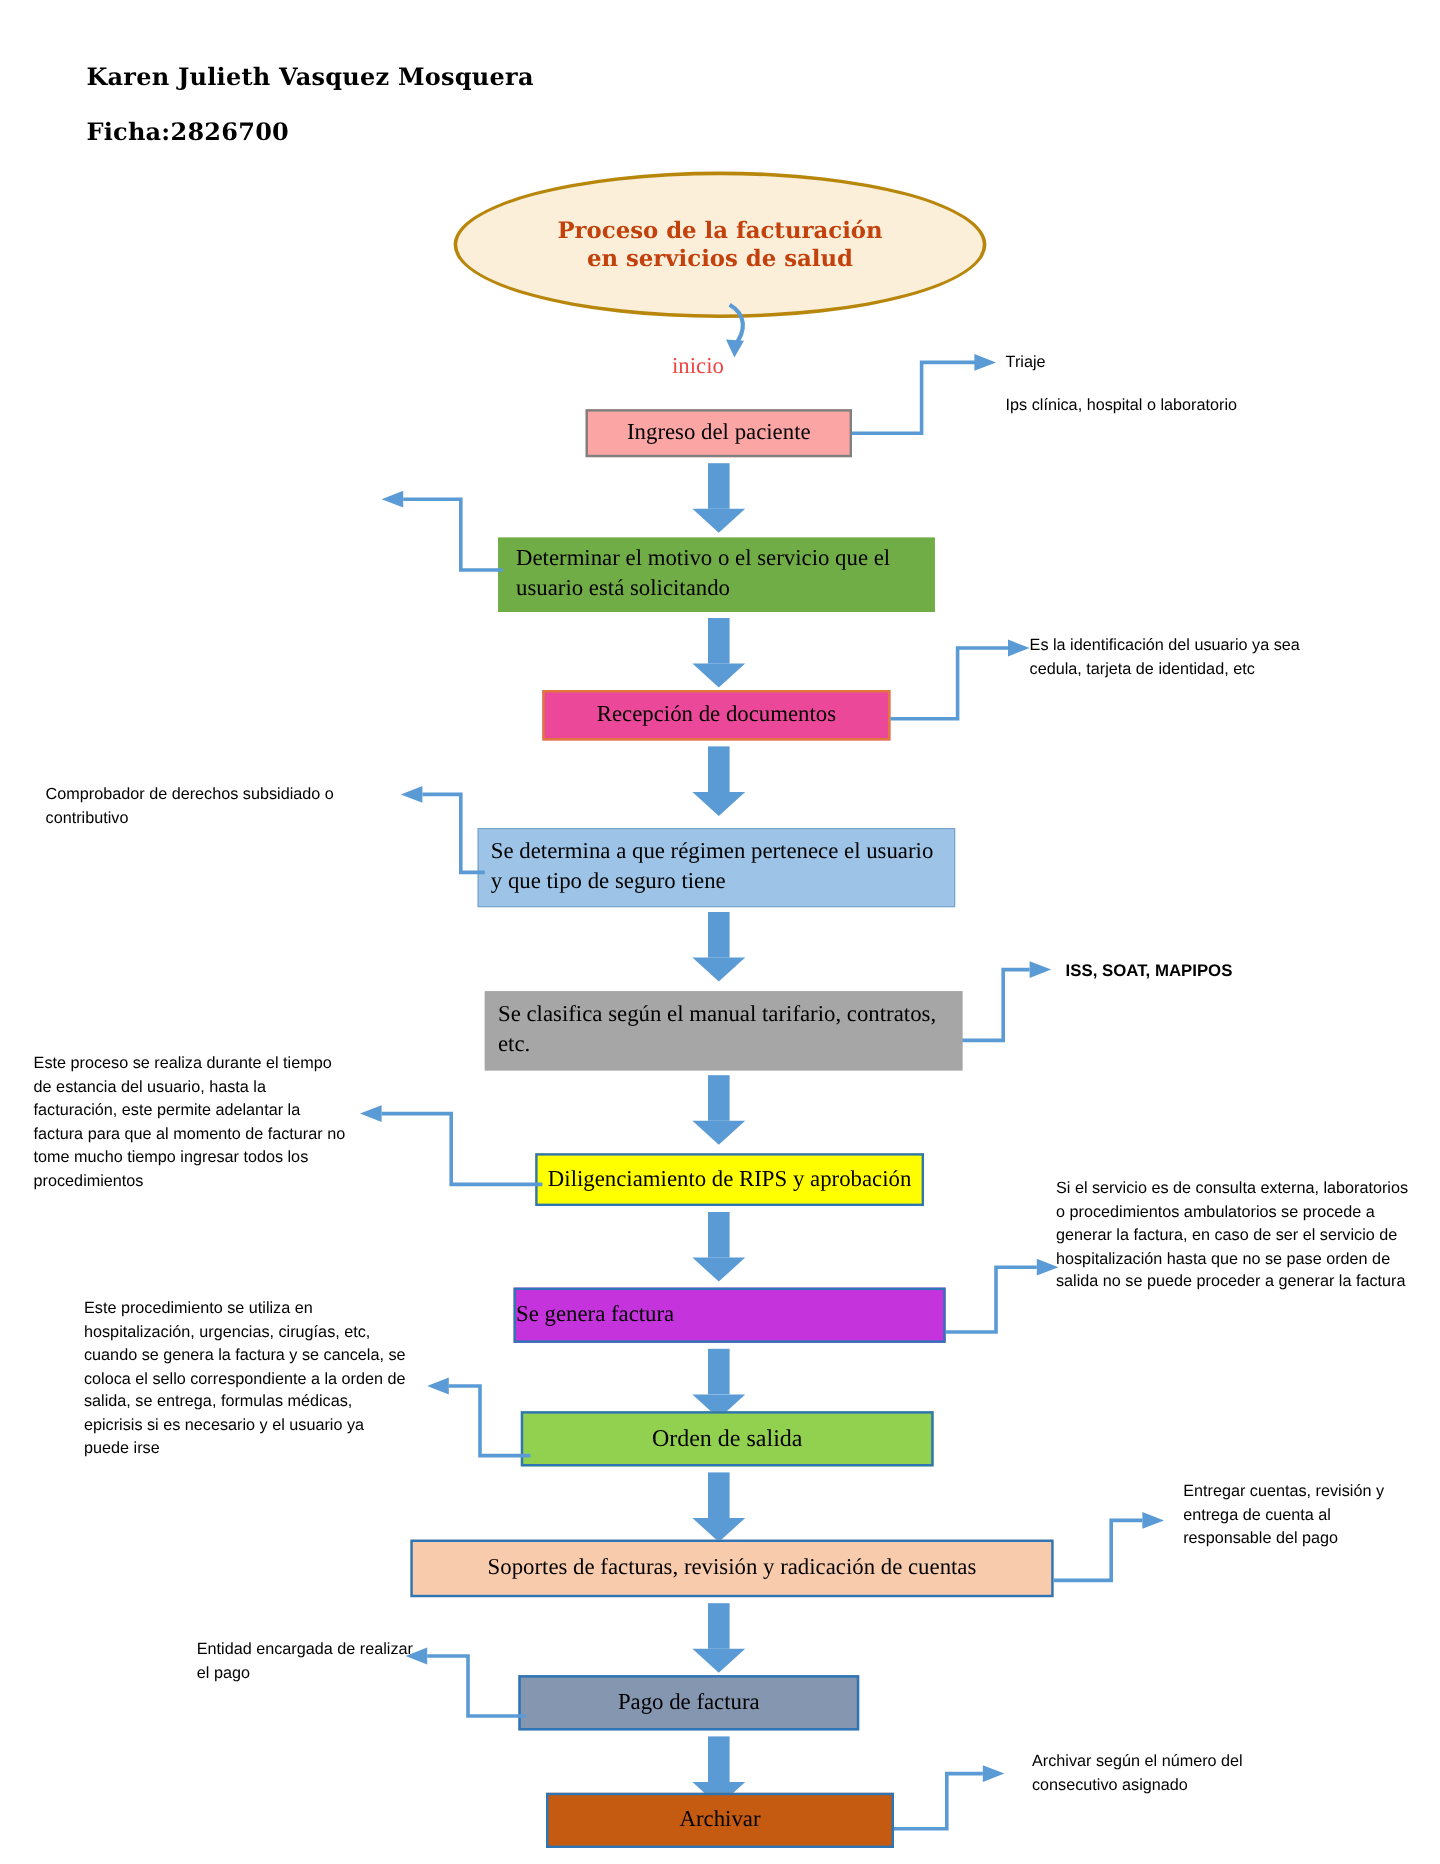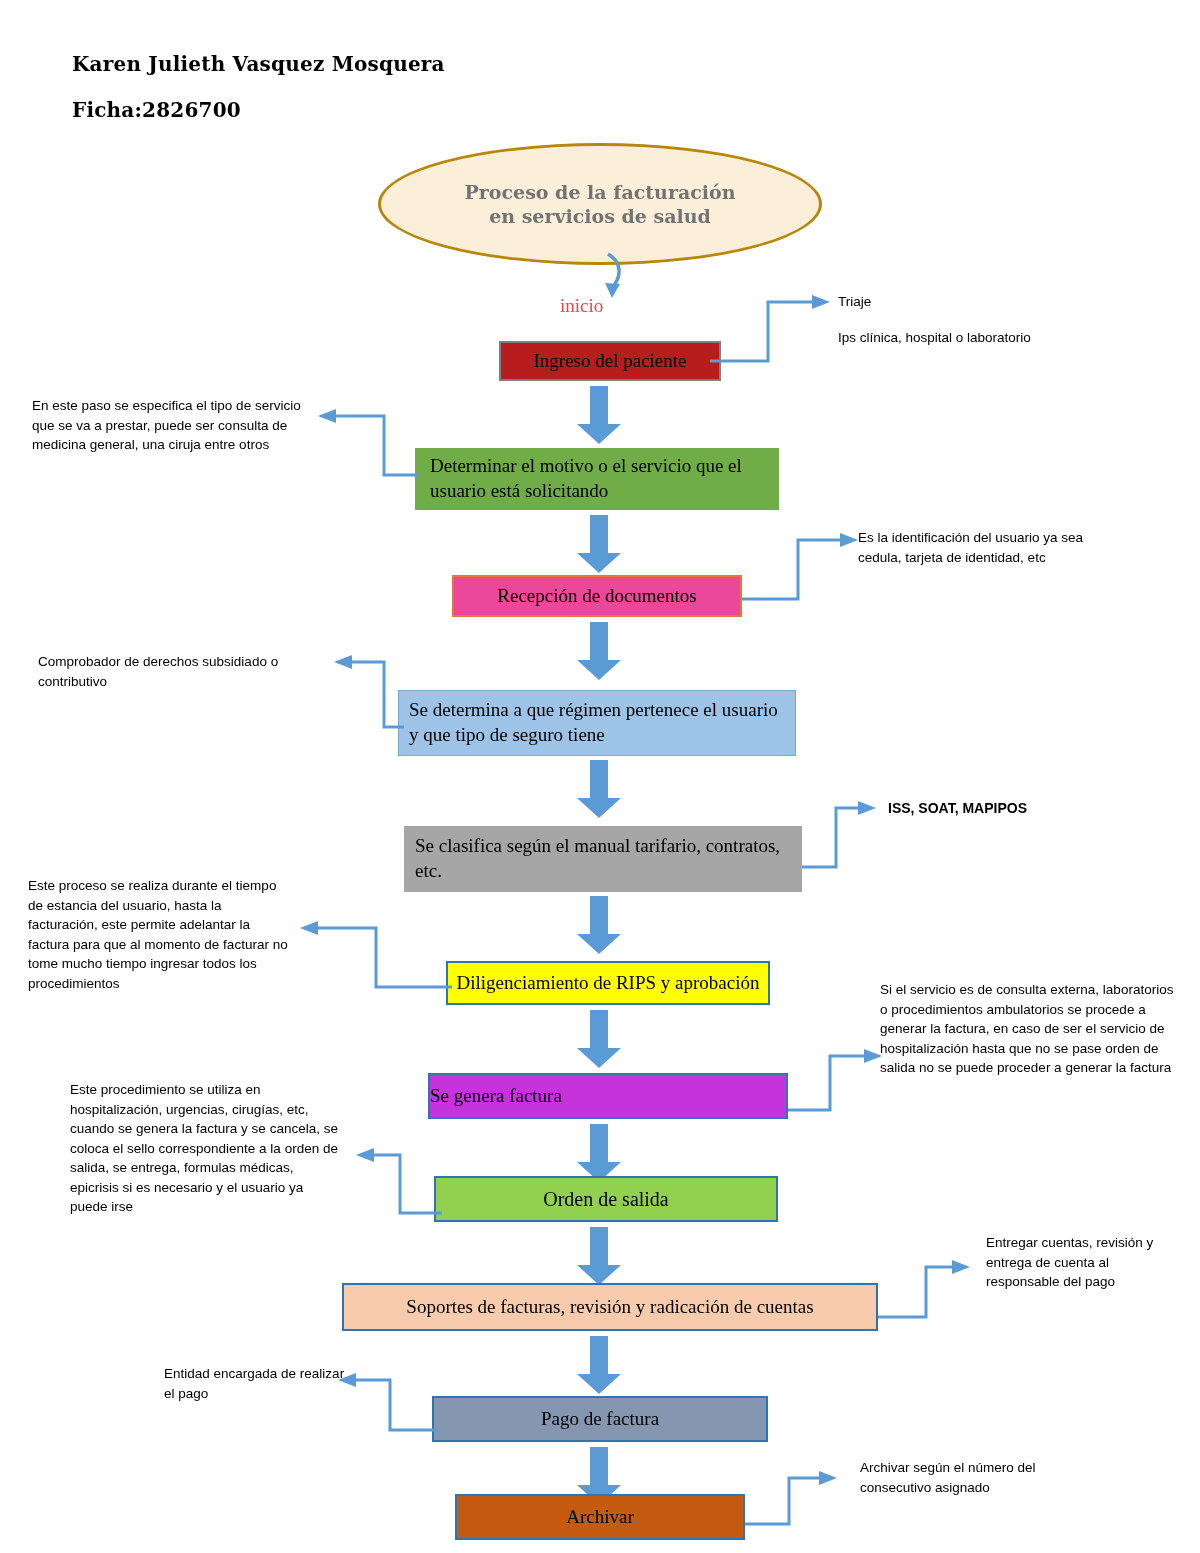--- a/index.html
+++ b/index.html
@@ -45,21 +45,21 @@
     display: flex;
     align-items: center;
     justify-content: center;
   }
   #oval .otxt {
     font-family: "DejaVu Serif", serif;
     font-weight: bold;
     font-size: 19px;
     line-height: 1.28;
     text-align: center;
-    color: #737373;
+    color: #c2410c;
   }
 
   
   .node {
     position: absolute;
     box-sizing: border-box;
     display: flex;
     align-items: center;
     color: #000000;
     font-family: "Liberation Serif", serif;
@@ -132,21 +132,21 @@
     </div>
   </div>
 
   <svg class="elbow" style="left:580px; top:250px; width:70px; height:58px;">
     <path d="M 28 4 C 42 12, 42 26, 32 38" stroke="#5b9bd5" stroke-width="3.5" fill="none"></path>
     <polygon points="32,48 25,33 40,34" fill="#5b9bd5"></polygon>
   </svg>
 
   <div id="label-inicio">inicio</div>
 
-  <div class="node" id="n-ingreso" style="left:499px; top:341px; width:222px; height:40px; background:#b91c1c; border:2px solid #808080; justify-content:center;">
+  <div class="node" id="n-ingreso" style="left:488px; top:341px; width:222px; height:40px; background:#fca5a5; border:2px solid #808080; justify-content:center;">
     <div class="ntxt" style="text-align:center; font-size:19px;">Ingreso del paciente</div>
   </div>
 
   <svg class="elbow" style="left:708px; top:294px; width:130px; height:72px;">
     <path d="M 2 67 L 60 67 L 60 8 L 105 8" stroke="#5b9bd5" stroke-width="3" fill="none"></path>
     <polygon points="122,8 104,1 104,15" fill="#5b9bd5"></polygon>
   </svg>
 
   <div class="anno" style="left:838px; top:292px; width:260px;">Triaje</div>
   <div class="anno" style="left:838px; top:328px; width:280px;">Ips clínica, hospital o laboratorio</div>
@@ -158,21 +158,20 @@
 
   <div class="node" id="n-determinar" style="left:415px; top:448px; width:364px; height:62px; background:#70ad47; border:1px solid #70ad47; padding:0 14px;">
     <div class="ntxt" style="text-align:left; font-size:19px;">Determinar el motivo o el servicio que el usuario está solicitando</div>
   </div>
 
   <svg class="elbow" style="left:316px; top:408px; width:105px; height:70px;">
     <path d="M 103 67 L 68 67 L 68 8 L 20 8" stroke="#5b9bd5" stroke-width="3" fill="none"></path>
     <polygon points="2,8 20,1 20,15" fill="#5b9bd5"></polygon>
   </svg>
 
-  <div class="anno" style="left:32px; top:396px; width:285px;">En este paso se especifica el tipo de servicio que se va a prestar, puede ser consulta de medicina general, una ciruja entre otros</div>
 
   <div class="flowarrow" style="left:577px; top:515px; height:58px;">
     <div class="shaft" style="height:38px;"></div>
     <div class="head" style="top:38px;"></div>
   </div>
 
   <div class="node" id="n-recepcion" style="left:452px; top:575px; width:290px; height:42px; background:#ec4899; border:2px solid #e2763c; justify-content:center;">
     <div class="ntxt" style="text-align:center; font-size:19px;">Recepción de documentos</div>
   </div>
 
@@ -277,21 +276,21 @@
     <polygon points="94,12 76,5 76,19" fill="#5b9bd5"></polygon>
   </svg>
 
   <div class="anno" style="left:986px; top:1233px; width:196px;">Entregar cuentas, revisión y entrega de cuenta al responsable del pago</div>
 
   <div class="flowarrow" style="left:577px; top:1336px; height:58px;">
     <div class="shaft" style="height:38px;"></div>
     <div class="head" style="top:38px;"></div>
   </div>
 
-  <div class="node" id="n-pago" style="left:432px; top:1396px; width:336px; height:46px; background:#8496b0; border:2px solid #2e75b6; justify-content:center;">
+  <div class="node" id="n-pago" style="left:432px; top:1396px; width:284px; height:46px; background:#8496b0; border:2px solid #2e75b6; justify-content:center;">
     <div class="ntxt" style="text-align:center; font-size:19px;">Pago de factura</div>
   </div>
 
   <svg class="elbow" style="left:332px; top:1368px; width:108px; height:68px;">
     <path d="M 106 62 L 58 62 L 58 12 L 24 12" stroke="#5b9bd5" stroke-width="3" fill="none"></path>
     <polygon points="6,12 24,5 24,19" fill="#5b9bd5"></polygon>
   </svg>
 
   <div class="anno" style="left:164px; top:1364px; width:185px;">Entidad encargada de realizar el pago</div>
 

